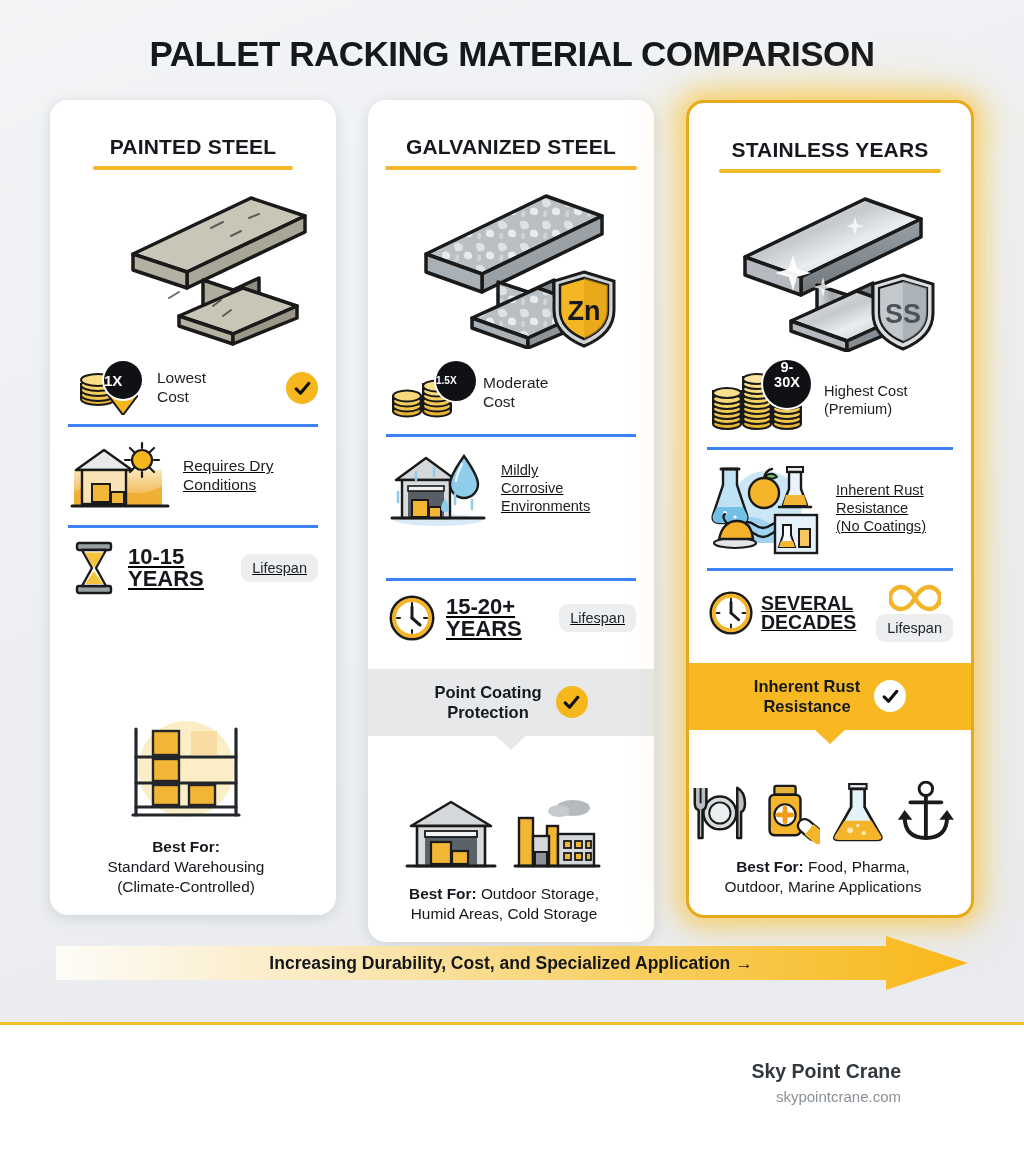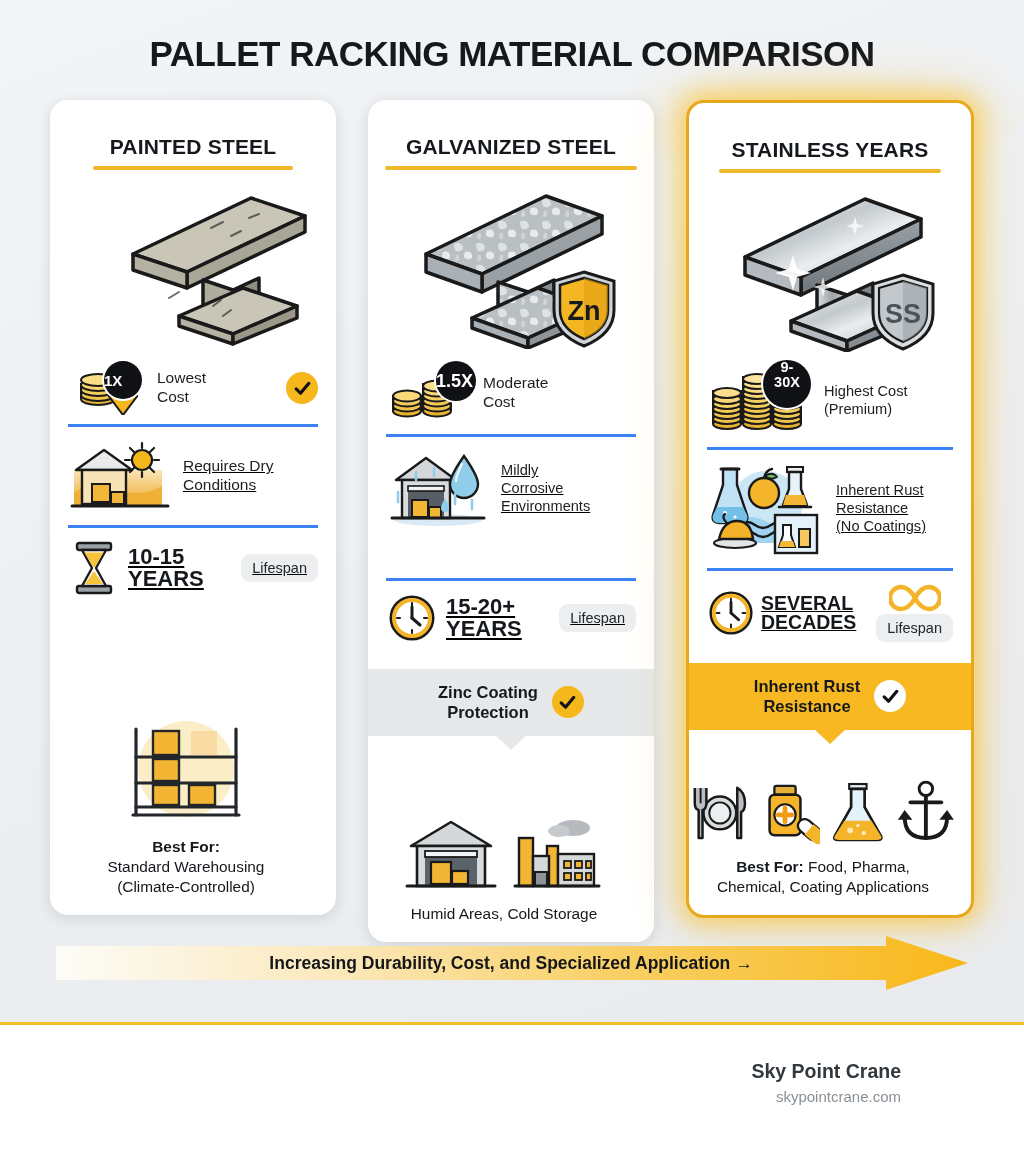--- a/index.html
+++ b/index.html
@@ -351,21 +351,21 @@
                   <line x1="34" y1="18" x2="34" y2="46"></line>
                     <line x1="62" y1="18" x2="62" y2="46"></line>
                   <ellipse cx="48" cy="46" rx="14" ry="5.5" fill="#e8b432"></ellipse>
                   <ellipse cx="48" cy="41" rx="14" ry="5.5" fill="#f0c44c"></ellipse>
                   <ellipse cx="48" cy="36" rx="14" ry="5.5" fill="#f2c952"></ellipse>
                   <ellipse cx="48" cy="31" rx="14" ry="5.5" fill="#f5d163"></ellipse>
                   <ellipse cx="48" cy="26" rx="14" ry="5.5" fill="#f8d878"></ellipse>
                   <ellipse cx="48" cy="21" rx="14" ry="5.5" fill="#fade8c"></ellipse>
                 </g>
               </svg>
-              <div class="badge-circle" style="width:40px;height:40px;right:-4px;top:-4px;font-size:18px;">
+              <div class="badge-circle" style="width:40px;height:40px;right:-4px;top:-4px;font-size:10px;">
                 <span>1.5X</span>
               </div>
             </div>
             <div class="row-text">
               <div>Moderate</div>
               <div>Cost</div>
             </div>
           </div>
 
           <div class="row">
@@ -416,21 +416,21 @@
             <div class="life-num">
               <div>15-20+</div>
               <div>YEARS</div>
             </div>
             <div class="pill" style="margin-left:auto;">Lifespan</div>
           </div>
         </div>
 
         <div class="banner gray" style="margin-top:14px;">
           <div class="banner-text">
-            <div>Zinc Coating</div>
+            <div>Point Coating</div>
             <div>Protection</div>
           </div>
           <div class="check-round">
             <svg viewBox="0 0 24 24">
                 <path d="M4 12.5 L9.5 18 L20 5.5" stroke="#101114" stroke-width="4" fill="none" stroke-linecap="round" stroke-linejoin="round"></path>
               </svg>
           </div>
           <div class="notch"></div>
         </div>
 
@@ -458,20 +458,22 @@
                 <rect x="53" y="57" width="7" height="7"></rect>
                   <rect x="64" y="57" width="7" height="7"></rect>
                 <rect x="75" y="45" width="5" height="7"></rect>
                   <rect x="75" y="57" width="5" height="7"></rect>
               </g>
               <rect x="24" y="56" width="12" height="14" fill="#8d9398" stroke="#1a1a1a" stroke-width="2"></rect>
               <line x1="4" y1="70" x2="88" y2="70" stroke="#1a1a1a" stroke-width="3" stroke-linecap="round"></line>
             </svg>
           </div>
           <div class="bf-text">
+            <div><b>Best For:</b>
+              <span>Outdoor Storage,</span></div>
             <div>Humid Areas, Cold Storage</div>
           </div>
         </div>
       </div>
 
       <div class="card c3">
         <div class="card-head">
           <div class="card-title">STAINLESS YEARS</div>
           <div class="title-rule"></div>
         </div>
@@ -689,21 +691,21 @@
               <line x1="32" y1="18" x2="32" y2="62" stroke="#1a1a1a" stroke-width="4" stroke-linecap="round"></line>
               <line x1="16" y1="25" x2="48" y2="25" stroke="#1a1a1a" stroke-width="4" stroke-linecap="round"></line>
               <path d="M10 40 q0 22 22 22 q22 0 22 -22" fill="none" stroke="#1a1a1a" stroke-width="4" stroke-linecap="round"></path>
               <polygon points="10,33 18,43 3,43" fill="#1a1a1a"></polygon>
               <polygon points="54,33 61,43 46,43" fill="#1a1a1a"></polygon>
             </svg>
           </div>
           <div class="bf-text">
             <div><b>Best For:</b>
               <span>Food, Pharma,</span></div>
-            <div>Chemical, Coating Applications</div>
+            <div>Outdoor, Marine Applications</div>
           </div>
         </div>
       </div>
 
     </div>
 
     <div class="arrow-bar">
       <svg width="912" height="54" viewBox="0 0 912 54" style="position:absolute;left:0;top:0;">
         <defs>
           <linearGradient id="arrowGrad" x1="0" y1="0" x2="1" y2="0">

